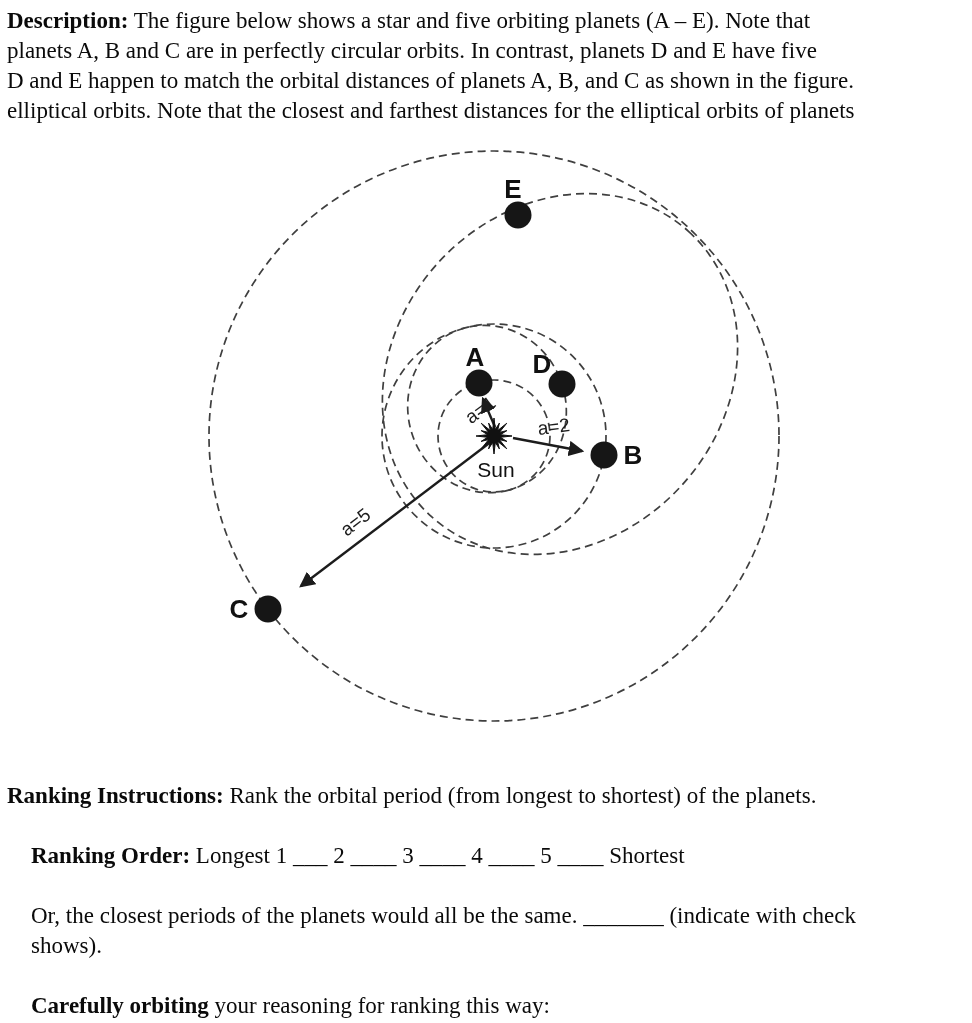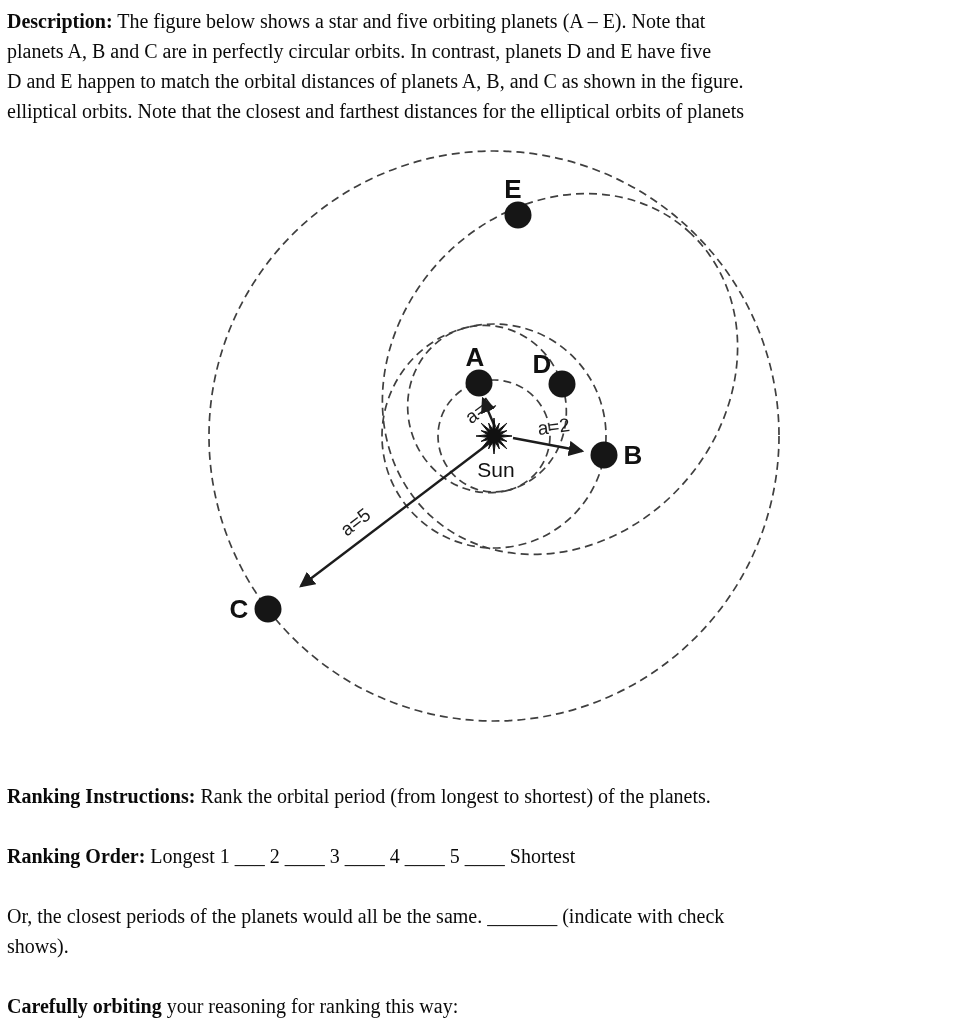--- a/index.html
+++ b/index.html
@@ -3,32 +3,32 @@
 <meta charset="utf-8">
 <style>
   html,body{margin:0;padding:0;background:#ffffff;}
   body{
     width:972px;height:1023px;overflow:hidden;
     font-family:"Liberation Serif", serif;
     color:#0a0a0a;
     position:relative;
   }
   .page{padding:6px 7px 0 7px;}
-  .line{white-space:nowrap;font-size:20px;line-height:30px;}
+  .line{white-space:nowrap;font-size:23px;line-height:30px;}
   b{font-weight:bold;}
   .fig-wrap{width:972px;height:645px;margin:0;padding:0;}
   svg{display:block;}
   .orbit{fill:none;stroke:#3f3f3f;stroke-width:1.7;stroke-dasharray:8 5;}
   .planet{fill:#161616;stroke:none;}
   .plabel{font-family:"Liberation Sans", sans-serif;font-weight:bold;font-size:26px;fill:#111;}
   .slabel{font-family:"Liberation Sans", sans-serif;font-size:21px;fill:#111;}
   .alabel{font-family:"Liberation Sans", sans-serif;font-size:19px;fill:#1c1c1c;}
   .arrow{stroke:#1c1c1c;stroke-width:2.4;fill:none;}
   .sunburst{fill:#111;stroke:#111;stroke-width:1;}
-  .sec{margin-top:30px;}
+  .sec{margin-top:30px;margin-left:24px;}
   .sec-first{margin-top:10px;}
 </style>
 </head>
 <body>
 
 <div class="page">
 
   <div>
     <div class="line"><b>Description:</b><span> The figure below shows a star and five orbiting planets (A – E). Note that</span></div>
     <div class="line">planets A, B and C are in perfectly circular orbits. In contrast, planets D and E have five</div>

